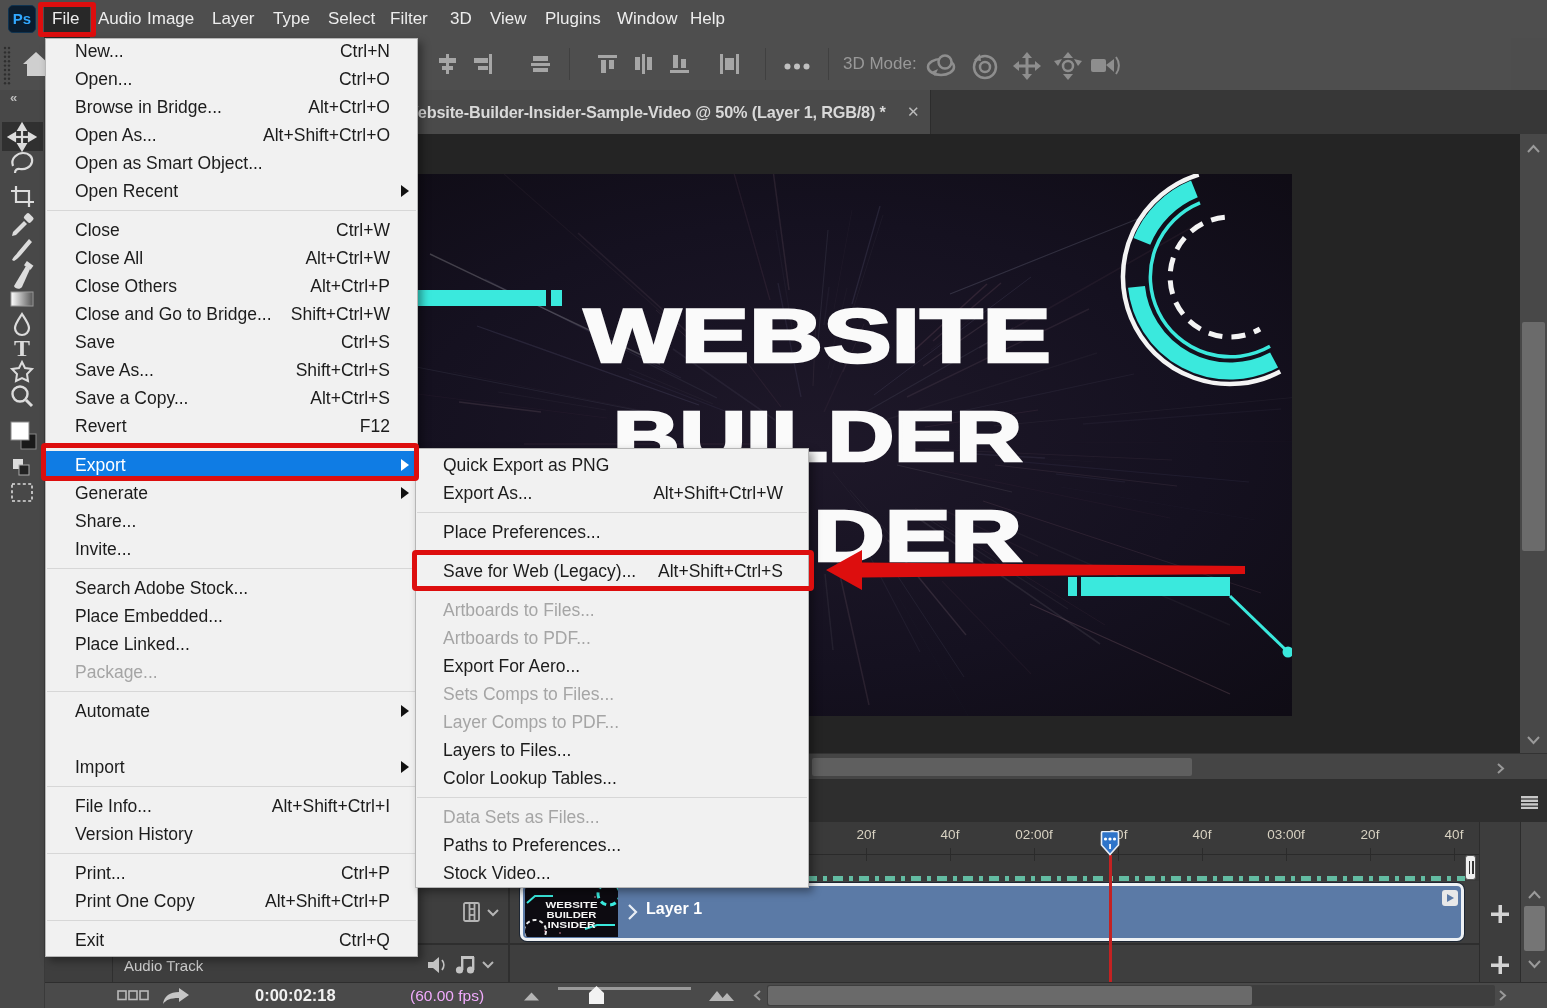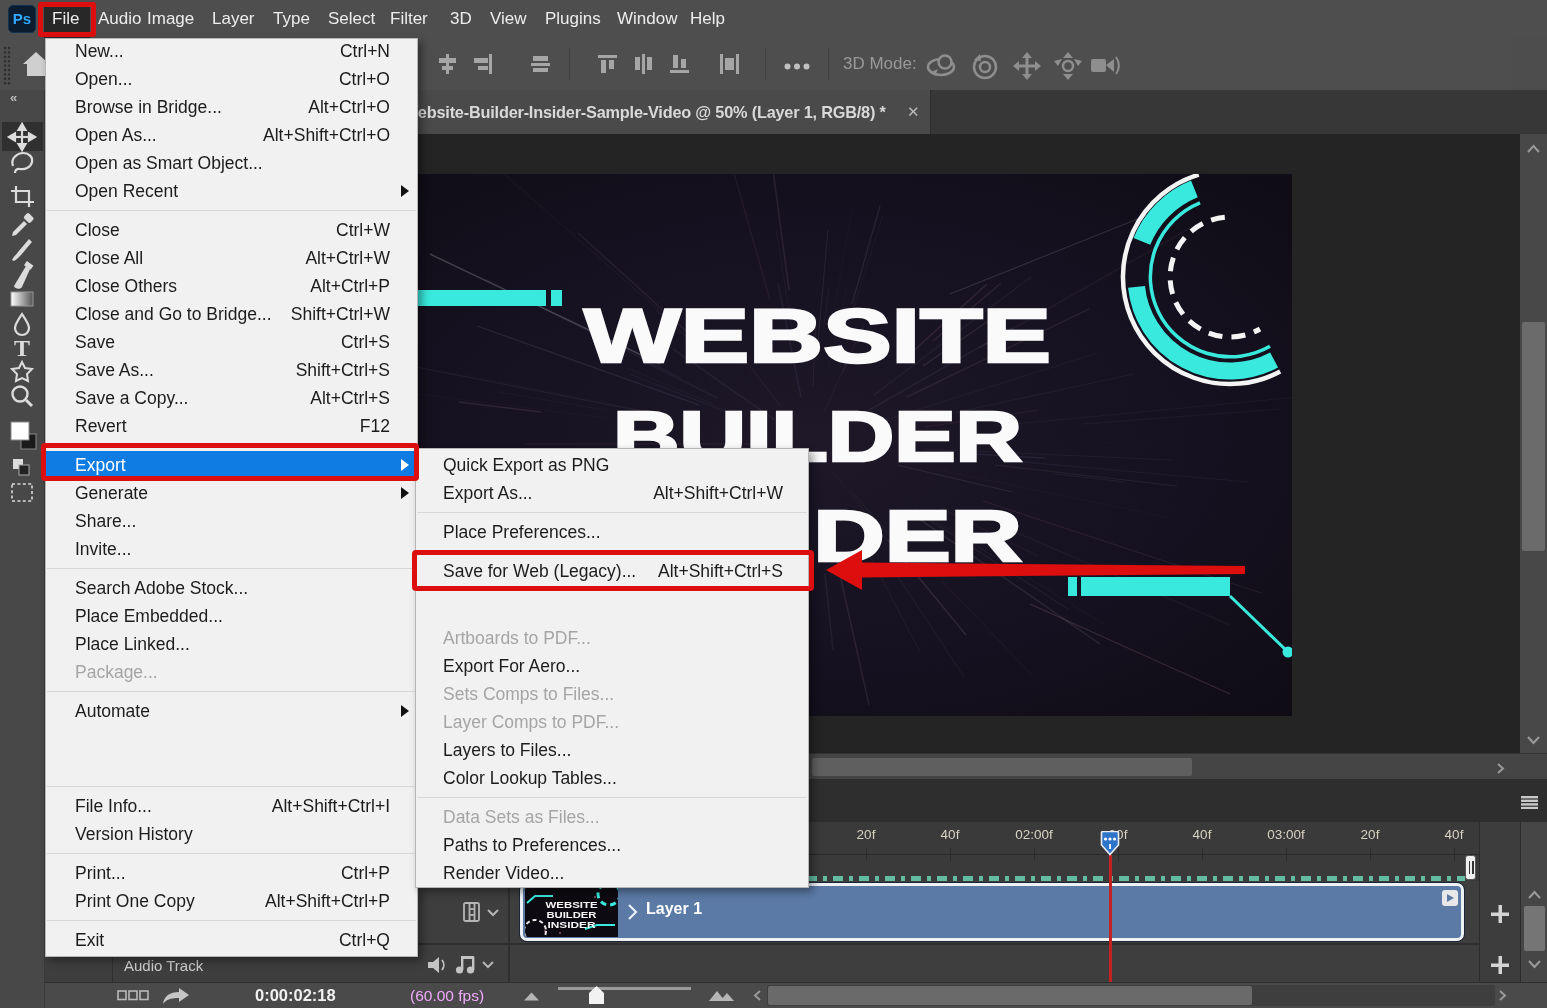--- a/index.html
+++ b/index.html
@@ -658,20 +658,25 @@
 <div class="mi dis" style="top:619px">
         <span>Package...</span>
         <span></span>
       </div>
 <div class="msep" style="top:652px"></div>
 <div class="mi" style="top:658px">
         <span class="marr" style="top:8px"></span>
         <span>Automate</span>
         <span></span>
       </div>
+<div class="mi" style="top:714px">
+        <span class="marr" style="top:8px"></span>
+        <span>Import</span>
+        <span></span>
+      </div>
 <div class="msep" style="top:747px"></div>
 <div class="mi" style="top:753px">
         <span>File Info...</span>
         <span class="sc">Alt+Shift+Ctrl+I</span>
       </div>
 <div class="mi" style="top:781px">
         <span>Version History</span>
         <span></span>
       </div>
 <div class="msep" style="top:814px"></div>
@@ -702,20 +707,24 @@
 <div class="mi" style="top:69px">
         <span>Place Preferences...</span>
         <span></span>
       </div>
 <div class="msep" style="top:102px"></div>
 <div class="mi" style="top:108px">
         <span>Save for Web (Legacy)...</span>
         <span class="sc">Alt+Shift+Ctrl+S</span>
       </div>
 <div class="msep" style="top:141px"></div>
+<div class="mi dis" style="top:147px">
+        <span>Artboards to Files...</span>
+        <span></span>
+      </div>
 <div class="mi dis" style="top:175px">
         <span>Artboards to PDF...</span>
         <span></span>
       </div>
 <div class="mi" style="top:203px">
         <span>Export For Aero...</span>
         <span></span>
       </div>
 <div class="mi dis" style="top:231px">
         <span>Sets Comps to Files...</span>
@@ -736,21 +745,21 @@
 <div class="msep" style="top:348px"></div>
 <div class="mi dis" style="top:354px">
         <span>Data Sets as Files...</span>
         <span></span>
       </div>
 <div class="mi" style="top:382px">
         <span>Paths to Preferences...</span>
         <span></span>
       </div>
 <div class="mi" style="top:410px">
-        <span>Render Video...</span>
+        <span>Stock Video...</span>
         <span></span>
       </div>
 </div>
 <div id="exportred" class="abs redbox"></div>
 <div id="sfwred" class="abs redbox"></div>
 <svg class="abs" style="left:820px;top:545px" width="430" height="50" viewBox="0 0 430 50">
 <path d="M6 25 L42 5 L42 17.5 L425 21 L425 29 L42 32.5 L42 45 Z" fill="#dd0e0e"></path>
 </svg>
 </div>
 </body></html>

